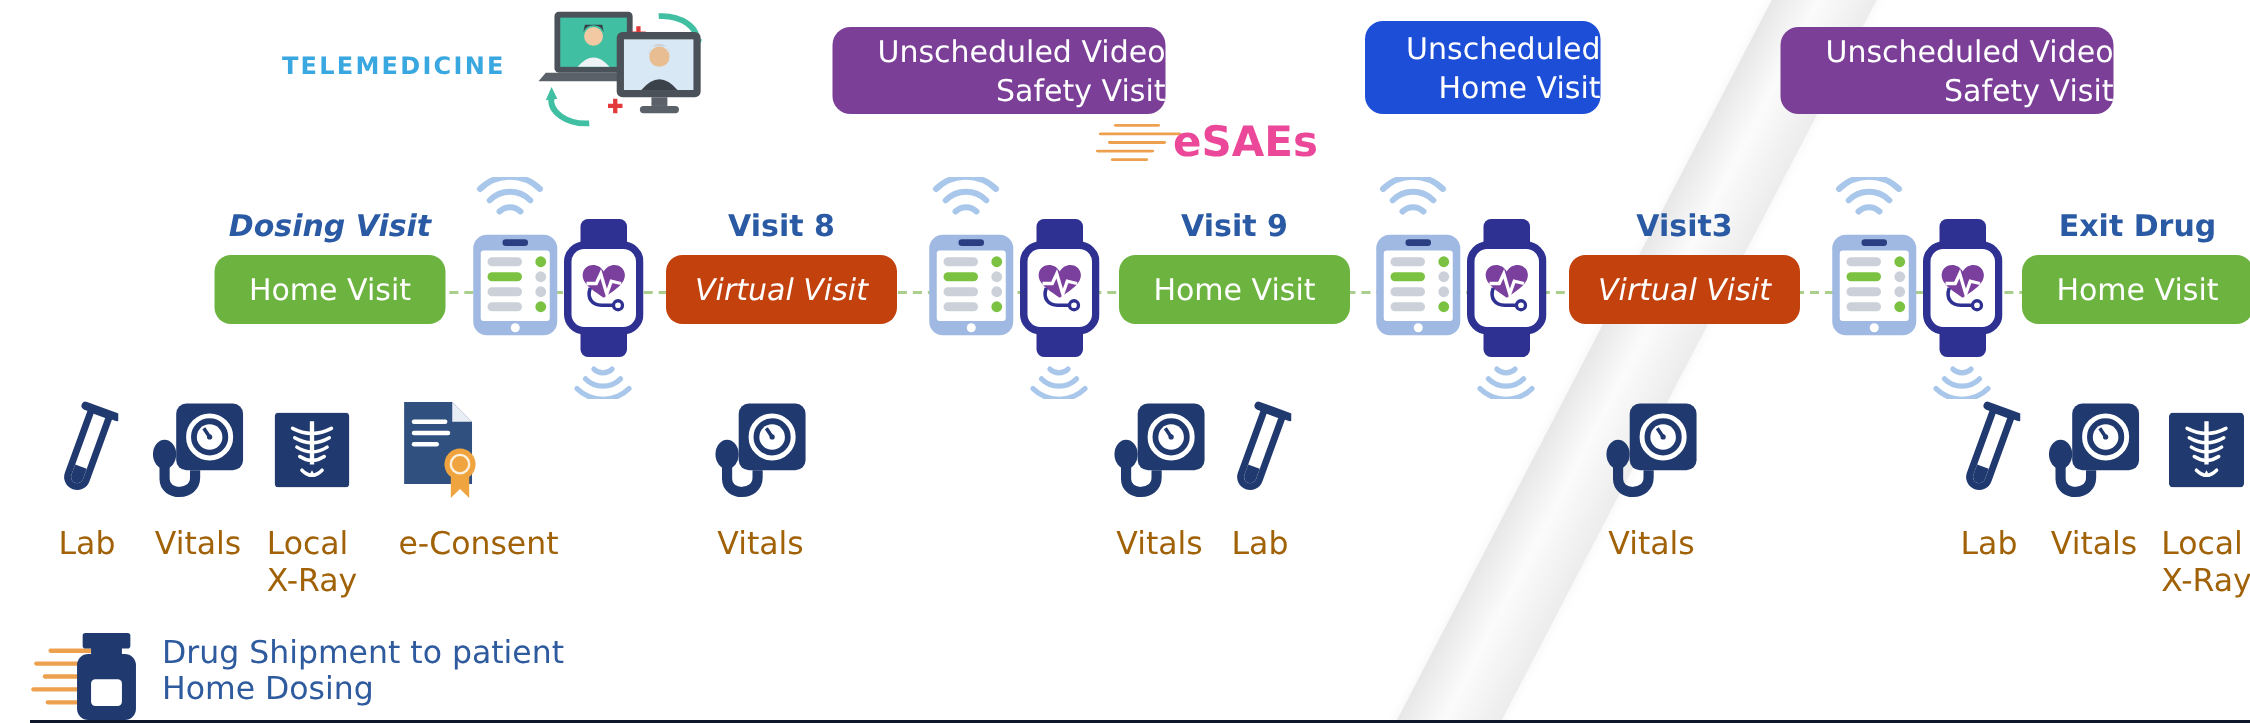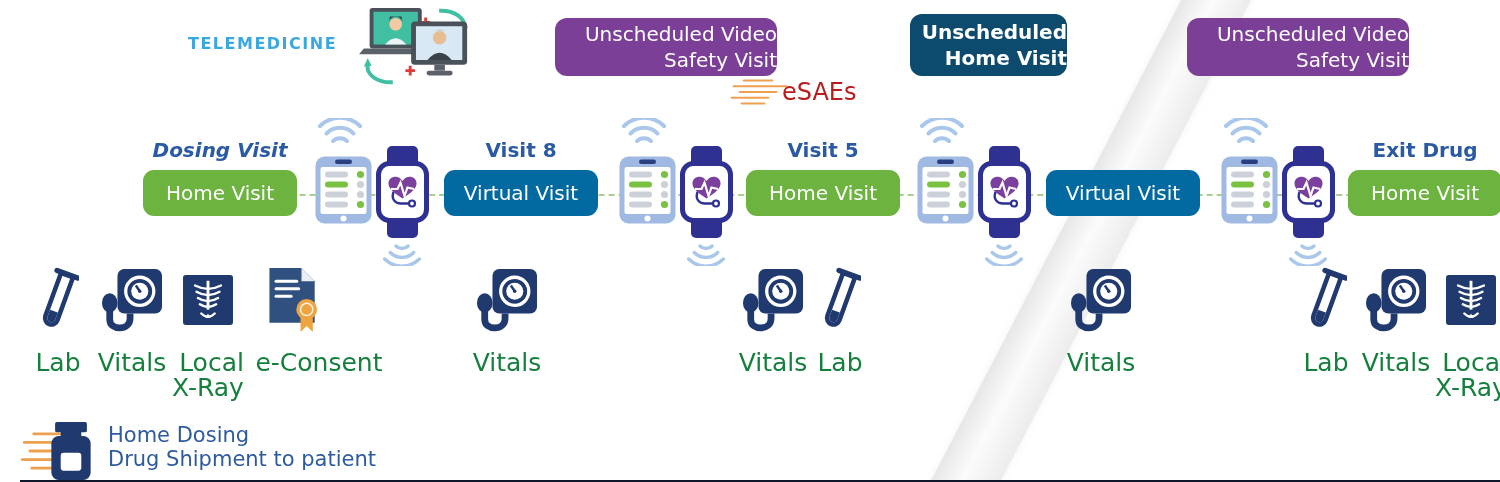--- a/index.html
+++ b/index.html
@@ -13,36 +13,36 @@
     transform:rotate(27.5deg);
     background:linear-gradient(90deg,#e7e7e7 0%,#fbfbfb 45%,#ececec 100%);
     box-shadow:0 0 8px rgba(0,0,0,0.05);z-index:1;
   }
   .dashed{position:absolute;left:150px;top:194px;width:1252px;border-top:2px dashed #aace8c;z-index:2;}
   .tele-label{position:absolute;left:168px;top:34px;font-size:16px;font-weight:bold;letter-spacing:1.5px;color:#3aa8e0;white-space:nowrap;z-index:3;}
   .tele-icon{position:absolute;left:336px;top:5px;z-index:3;}
   .ubadge{position:absolute;border-radius:12px;color:#fff;font-size:20px;line-height:26px;text-align:right;
     display:flex;flex-direction:column;justify-content:center;z-index:3;white-space:nowrap;}
   .ubadge.purple{background:#7b3f98;}
-  .ubadge.blue{background:#0c4a6e;font-weight:bold;}
+  .ubadge.blue{background:#1d4ed8;}
   .esaes{position:absolute;left:710px;top:78px;display:flex;align-items:center;z-index:3;}
-  .esaes .txt{font-size:24px;font-weight:normal;color:#b91c1c;margin-left:-8px;white-space:nowrap;}
+  .esaes .txt{font-size:28px;font-weight:bold;color:#ec4899;margin-left:-8px;white-space:nowrap;}
   .visit-title{position:absolute;top:138px;width:154px;font-size:20px;font-weight:bold;color:#2b5aa4;text-align:center;white-space:nowrap;z-index:3;}
   .badge{position:absolute;top:170px;width:154px;height:46px;border-radius:11px;color:#fff;font-size:20px;
     display:flex;align-items:center;justify-content:center;z-index:3;white-space:nowrap;}
   .badge.green{background:#6cb33f;}
-  .badge.blue{background:#0369a1;}
+  .badge.blue{background:#c2410c;font-style:italic;}
   .pair{position:absolute;top:118px;width:130px;height:150px;z-index:3;}
   .pair .wifi-up{position:absolute;left:2px;top:0;}
   .pair .phone{position:absolute;left:0;top:38px;}
   .pair .watch{position:absolute;left:61px;top:28px;}
   .pair .wifi-down{position:absolute;left:66px;top:122px;transform:rotate(180deg);}
   .proc{position:absolute;top:262px;display:flex;flex-direction:column;align-items:center;z-index:3;}
   .icon-slot{height:76px;display:flex;align-items:center;justify-content:center;}
-  .plabel{margin-top:12px;font-size:25px;color:#15803d;text-align:right;line-height:25px;white-space:nowrap;}
+  .plabel{margin-top:12px;font-size:21px;color:#a16207;text-align:left;line-height:25px;white-space:nowrap;}
   .drug{position:absolute;left:0;top:420px;z-index:3;}
   .drug .speed{position:absolute;left:0;top:10px;}
   .drug .bottle{position:absolute;left:24px;top:2px;}
   .drug .dtext{position:absolute;left:88px;top:3px;font-size:21px;line-height:24px;color:#2e5a9e;white-space:nowrap;}
   .defs{position:absolute;width:0;height:0;overflow:hidden;}
 </style>
 </head>
 <body>
 
 <div class="canvas">
@@ -189,23 +189,24 @@
       </svg>
     <span class="txt">eSAEs</span>
   </div>
 
   <div class="visit-title" style="left:123px;font-style:italic;">Dosing Visit</div>
   <div class="badge green" style="left:123px;">Home Visit</div>
 
   <div class="visit-title" style="left:424px;">Visit 8</div>
   <div class="badge blue" style="left:424px;">Virtual Visit</div>
 
-  <div class="visit-title" style="left:726px;">Visit 5</div>
+  <div class="visit-title" style="left:726px;">Visit 9</div>
   <div class="badge green" style="left:726px;">Home Visit</div>
 
+  <div class="visit-title" style="left:1026px;">Visit3</div>
   <div class="badge blue" style="left:1026px;">Virtual Visit</div>
 
   <div class="visit-title" style="left:1328px;">Exit Drug</div>
   <div class="badge green" style="left:1328px;">Home Visit</div>
 
   <div class="pair" style="left:295px;">
     <svg class="wifi-up" width="46" height="30" viewBox="0 0 46 30">
         <use href="#sym-wifi"></use>
       </svg>
     <svg class="phone" width="57" height="68" viewBox="0 0 57 68">
@@ -361,18 +362,18 @@
   </div>
 
   <div class="drug">
     <svg class="speed" width="58" height="42" viewBox="0 0 60 44">
         <use href="#sym-speed"></use>
       </svg>
     <svg class="bottle" width="54" height="58" viewBox="0 0 56 62">
         <use href="#sym-bottle"></use>
       </svg>
     <div class="dtext">
+      <div>Drug Shipment to patient</div>
       <div>Home Dosing</div>
-      <div>Drug Shipment to patient</div>
     </div>
   </div>
 
 </div>
 
 </body></html>

